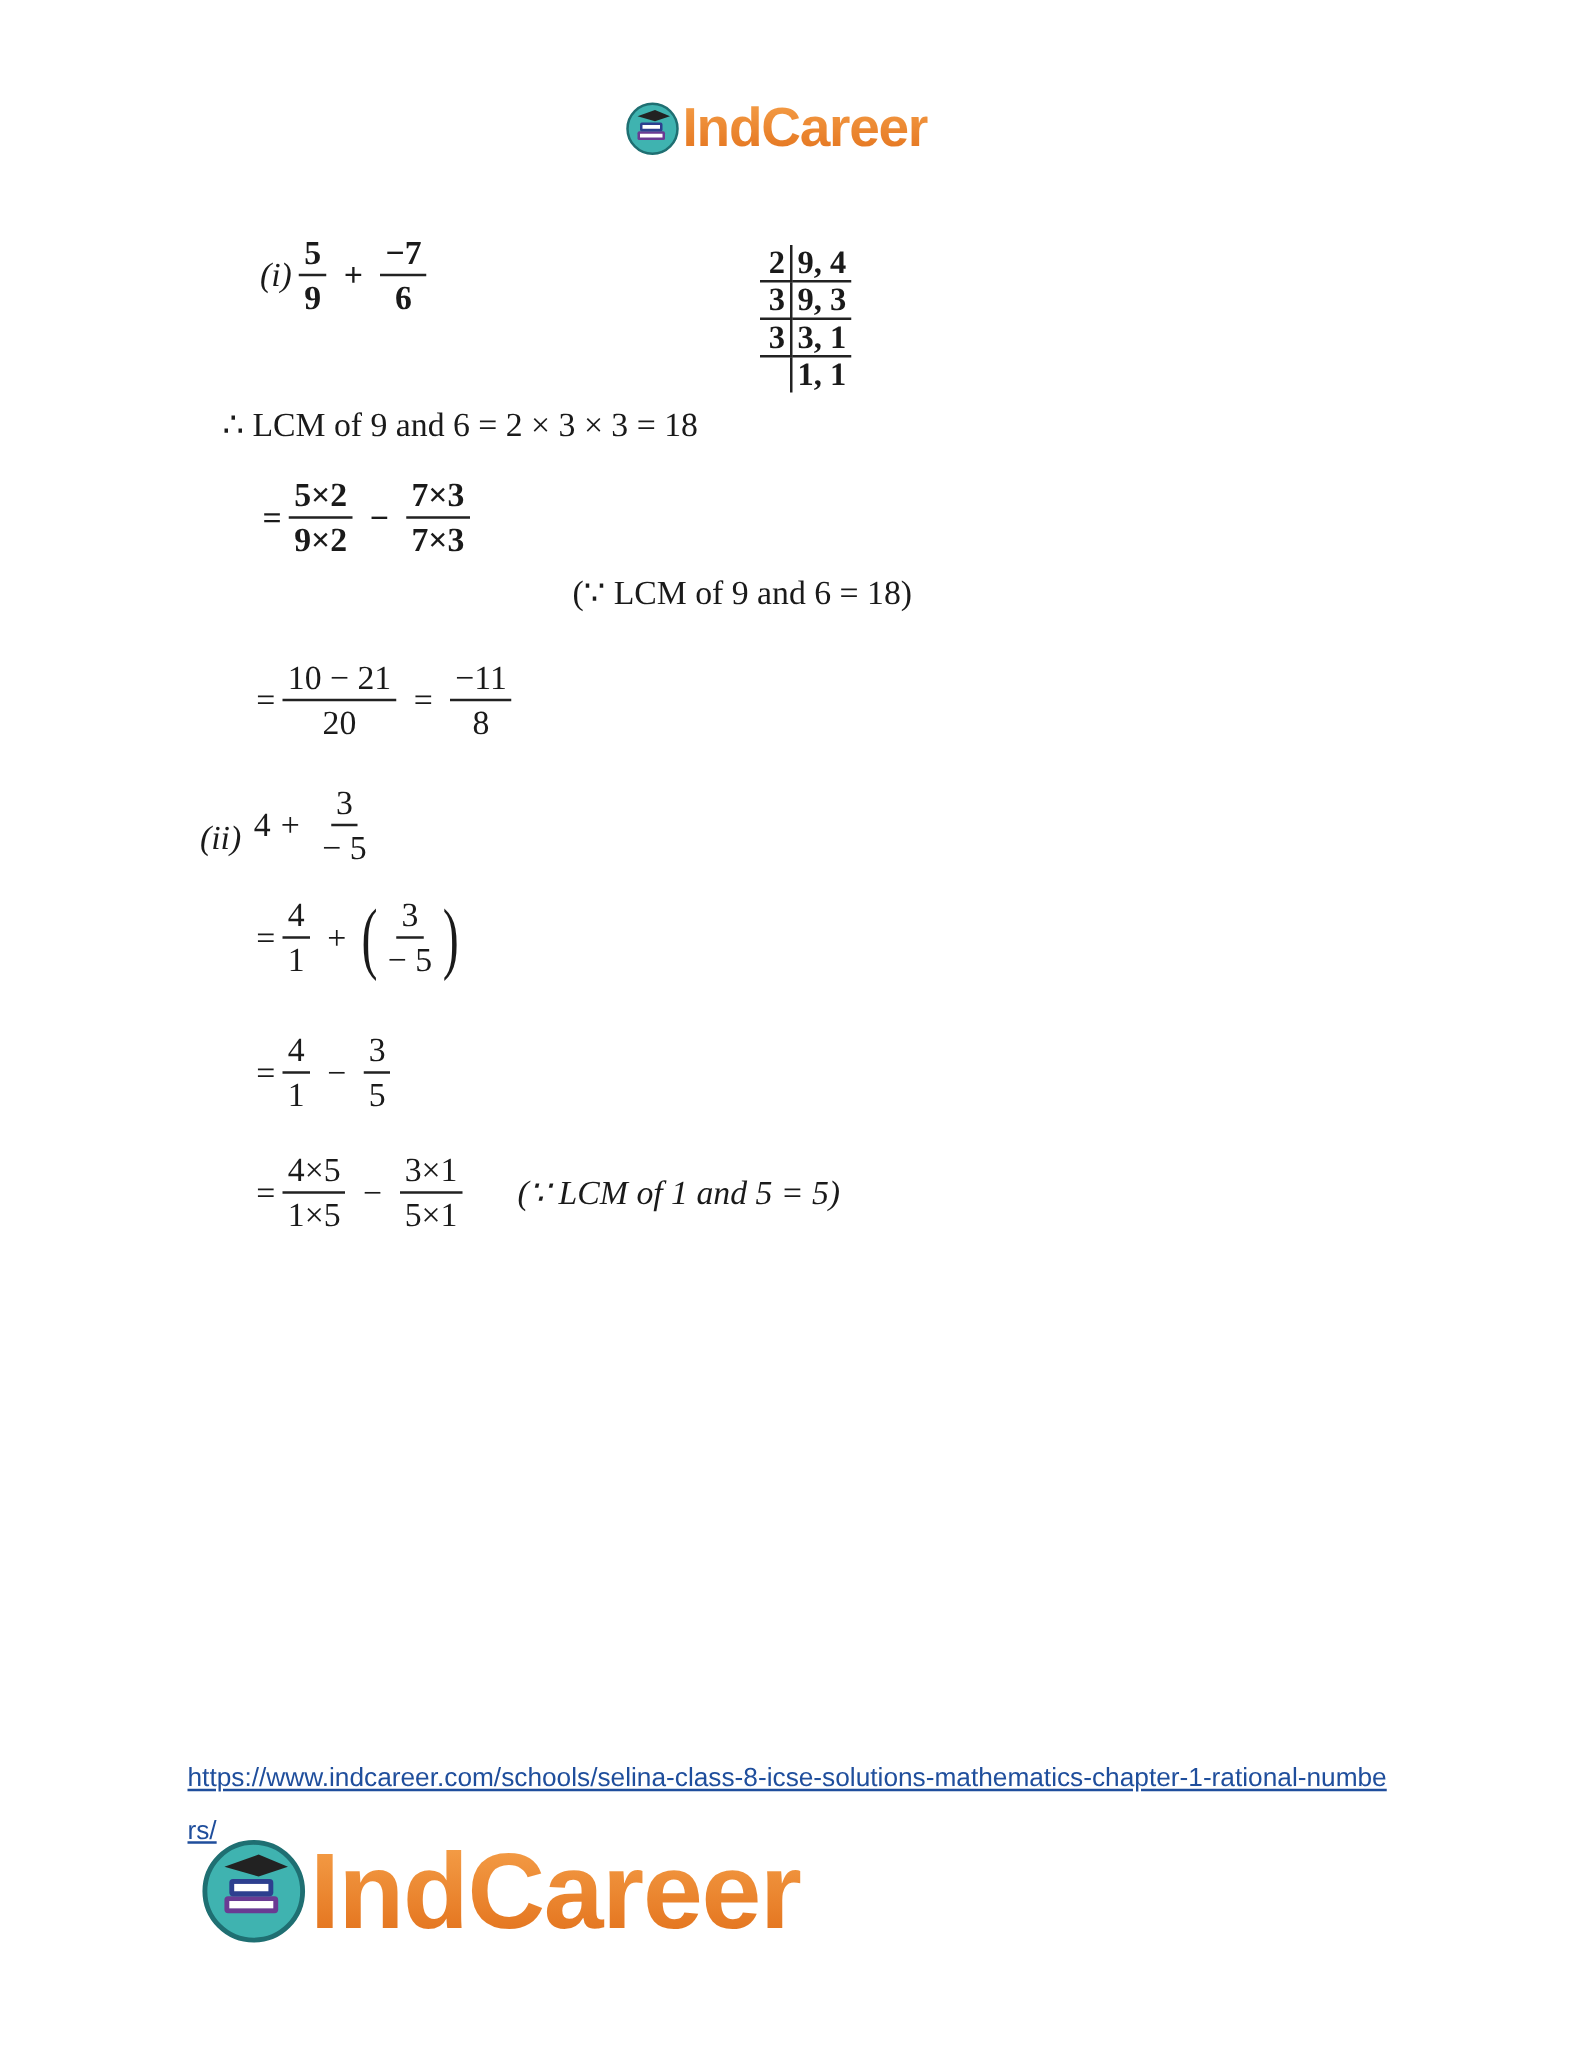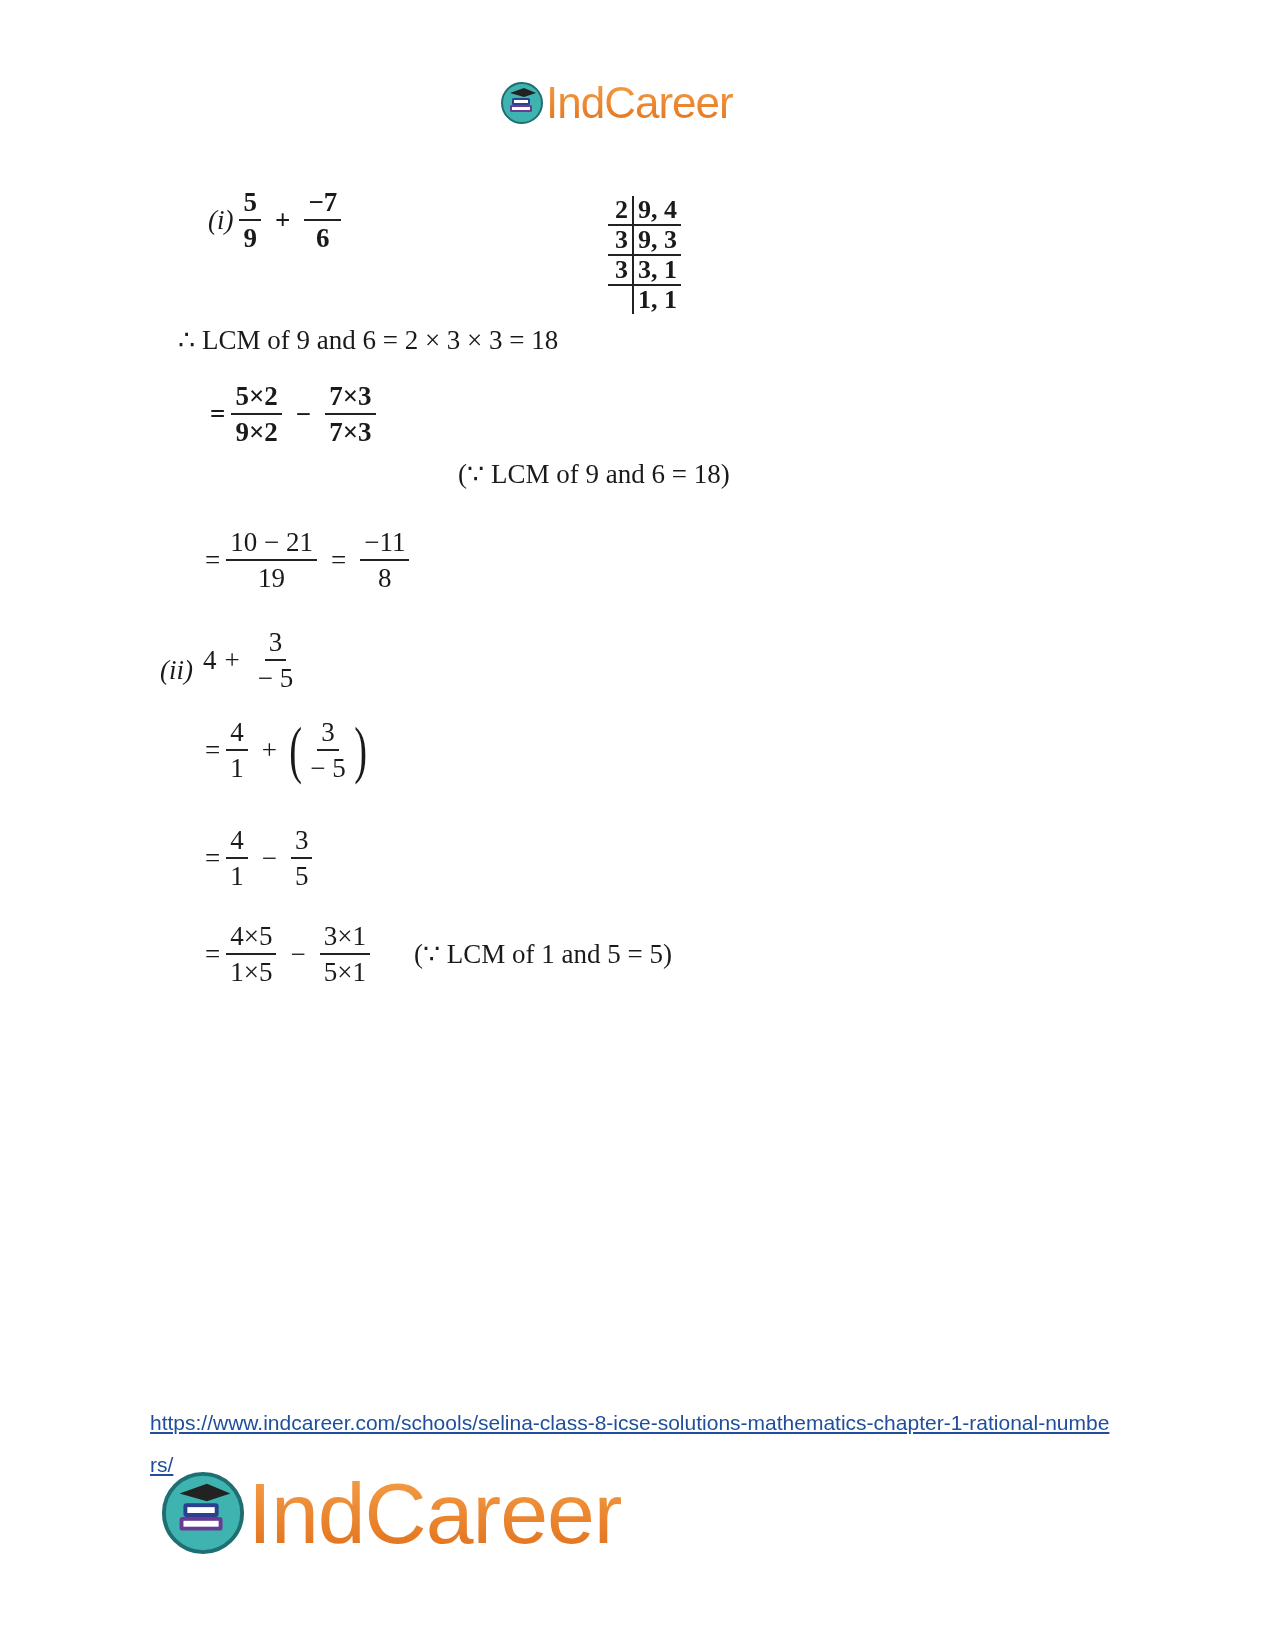--- a/index.html
+++ b/index.html
@@ -1,20 +1,20 @@
 <!DOCTYPE html>
 <html><head>
 <meta charset="utf-8">
 <style>
   html, body { margin: 0; padding: 0; background: #ffffff; }
   body { width: 1275px; height: 1651px; position: relative; overflow: hidden;
          font-family: "Liberation Serif", serif; color: #1a1a1a; }
   .abs { position: absolute; }
   .logo { display: flex; align-items: center; }
-  .logo-text { font-family: "Liberation Sans", sans-serif; font-weight: normal;
+  .logo-text { font-family: "Liberation Sans", sans-serif; font-weight: bold;
                background: linear-gradient(#f5a04a, #e2701a); -webkit-background-clip: text;
                background-clip: text; color: transparent; letter-spacing: -1px; }
   .math { font-family: "Liberation Serif", serif; font-size: 27px; display: flex; align-items: center; }
   .frac { display: inline-flex; flex-direction: column; align-items: center; margin: 0 6px; line-height: 1.05; }
   .frac .num { padding: 0 4px 3px 4px; border-bottom: 2px solid #222; }
   .frac .den { padding: 3px 4px 0 4px; }
   .op { margin: 0 8px; }
   .paren { font-size: 64px; font-weight: 300; line-height: 1; transform: scaleX(0.6); display: inline-block; }
   .note { font-size: 27px; margin-left: 38px; }
   .bold { font-weight: bold; }
@@ -89,21 +89,21 @@
     <span class="den">7×3</span>
   </span>
 </div>
 
 <div class="abs note" style="left:420px; top:458px;">(∵ LCM of 9 and 6 = 18)</div>
 
 <div class="abs math" style="left:205px; top:528px;">
   <span>=</span>
   <span class="frac">
     <span class="num">10 − 21</span>
-    <span class="den">19</span>
+    <span class="den">20</span>
   </span>
   <span class="op">=</span>
   <span class="frac">
     <span class="num">−11</span>
     <span class="den">8</span>
   </span>
 </div>
 
 <div class="abs math" style="left:160px; top:628px;">
   <span style="font-style:italic;margin-top:21px;">(ii)</span>
@@ -147,21 +147,21 @@
   <span>=</span>
   <span class="frac">
     <span class="num">4×5</span>
     <span class="den">1×5</span>
   </span>
   <span class="op">−</span>
   <span class="frac">
     <span class="num">3×1</span>
     <span class="den">5×1</span>
   </span>
-  <span class="note" style="margin-left:38px;">(∵ LCM of 1 and 5 = 5)</span>
+  <span class="note" style="margin-left:38px;font-style:italic;">(∵ LCM of 1 and 5 = 5)</span>
 </div>
 
 <a class="abs url" style="left:150px; top:1402px;">https://www.indcareer.com/schools/selina-class-8-icse-solutions-mathematics-chapter-1-rational-numbers/</a>
 
 <div class="abs logo" style="left:160px; top:1470px;">
   <svg width="86" height="86" viewBox="0 0 44 44">
     <circle cx="22" cy="22" r="20" fill="#3fb3b0" stroke="#1f6f72" stroke-width="2"></circle>
     <rect x="10" y="24" width="22" height="7" rx="1.5" fill="#6a3b93"></rect>
     <rect x="12" y="17" width="18" height="7" rx="1.5" fill="#2d3f8f"></rect>
     <rect x="14" y="19" width="14" height="3" fill="#ffffff"></rect>

